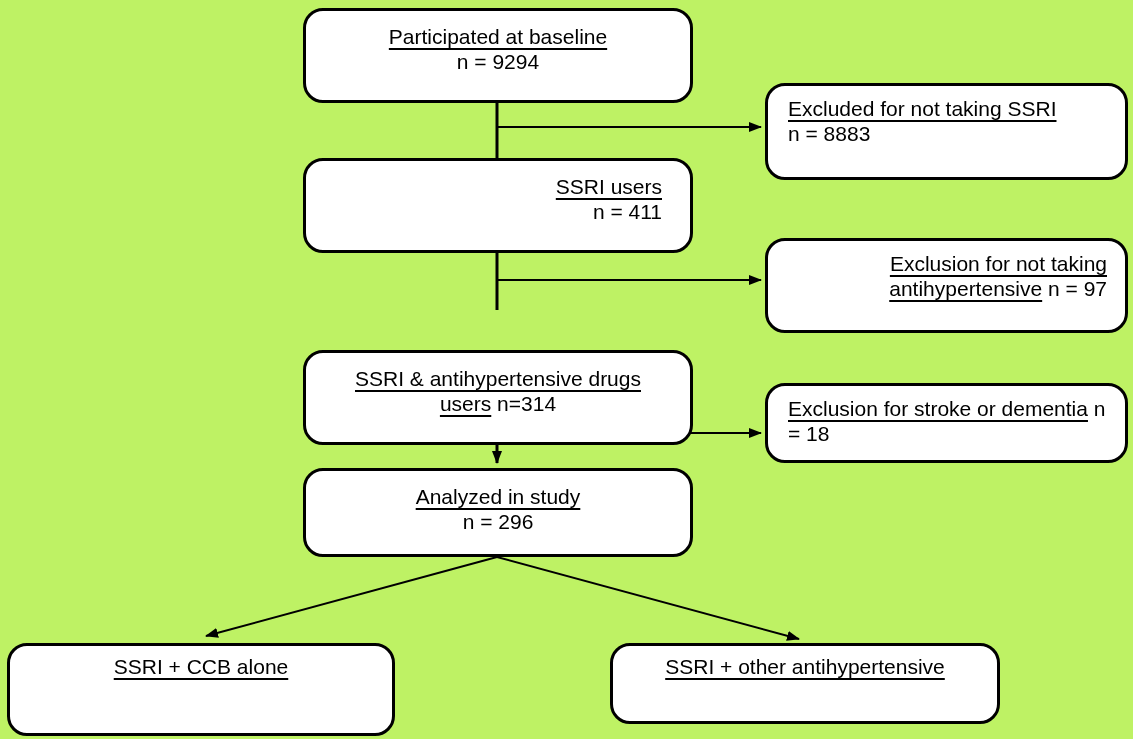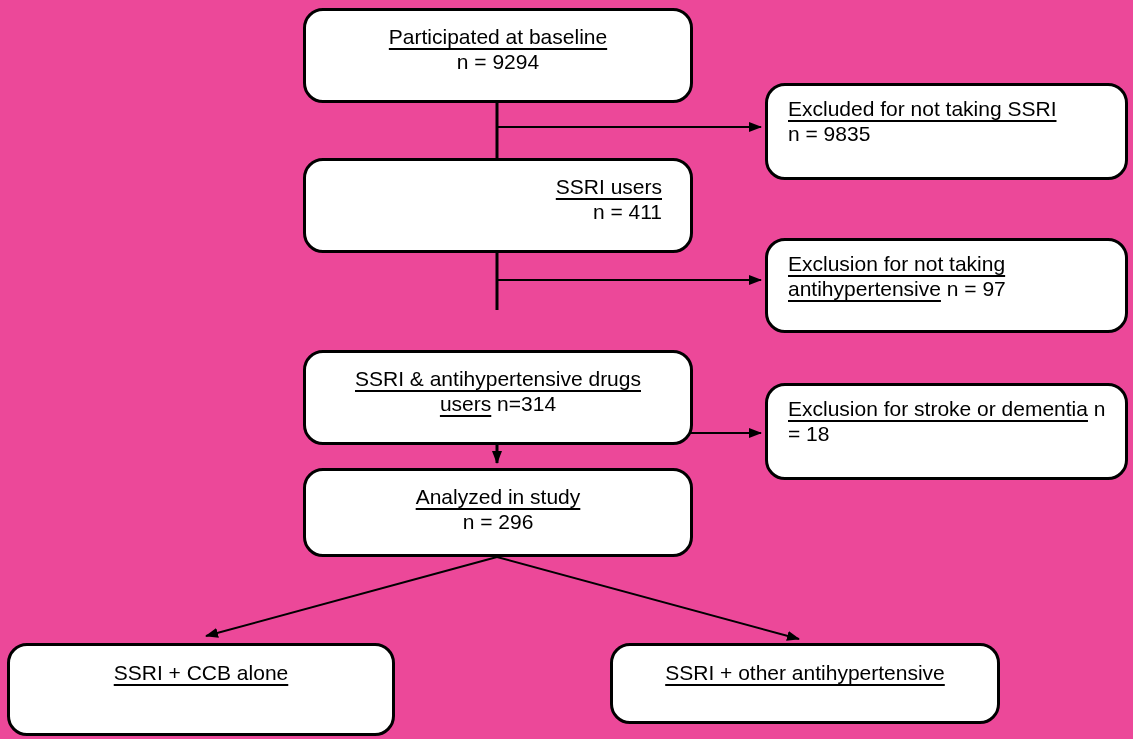--- a/index.html
+++ b/index.html
@@ -4,21 +4,21 @@
 <style>
   html, body {
     margin: 0;
     padding: 0;
     background: #ffffff;
   }
   .stage {
     position: relative;
     width: 1133px;
     height: 739px;
-    background: #ec4899;
+    background: #bef264;
     font-family: "Liberation Sans", "DejaVu Sans", sans-serif;
     font-size: 21px;
     line-height: 25px;
     color: #000000;
     overflow: hidden;
   }
   .connectors {
     position: absolute;
     left: 0;
     top: 0;
@@ -39,21 +39,21 @@
     padding: 13px 28px 0 28px;
   }
   .box.excl {
     left: 765px;
     width: 363px;
     text-align: left;
     padding: 10px 18px 0 20px;
   }
   .box.outcome {
     text-align: center;
-    padding: 14px 20px 0 20px;
+    padding: 8px 20px 0 20px;
   }
   .u {
     text-decoration: underline;
     text-decoration-thickness: 2px;
     text-underline-offset: 4px;
   }
 </style>
 </head>
 <body>
 
@@ -93,29 +93,29 @@
     <span>n=314</span>
   </div>
 
   <div class="box main" style="top:468px; height:89px;">
     <div class="u">Analyzed in study</div>
     <div>n = 296</div>
   </div>
 
   <div class="box excl" style="top:83px; height:97px;">
     <span class="u">Excluded for not taking SSRI</span>
-    <div>n = 9835</div>
+    <div>n = 8883</div>
   </div>
 
-  <div class="box excl" style="top:238px; height:95px;">
+  <div class="box excl" style="top:238px; height:95px;text-align:right;">
     <span class="u">Exclusion for not taking antihypertensive</span>
     <span>n = 97</span>
   </div>
 
-  <div class="box excl" style="top:383px; height:97px;">
+  <div class="box excl" style="top:383px; height:80px;">
     <span class="u">Exclusion for stroke or dementia</span>
     <span>n = 18</span>
   </div>
 
   <div class="box outcome" style="left:7px; top:643px; width:388px; height:93px;">
     <div class="u">SSRI + CCB alone</div>
   </div>
 
   <div class="box outcome" style="left:610px; top:643px; width:390px; height:81px;">
     <div class="u">SSRI + other antihypertensive</div>

